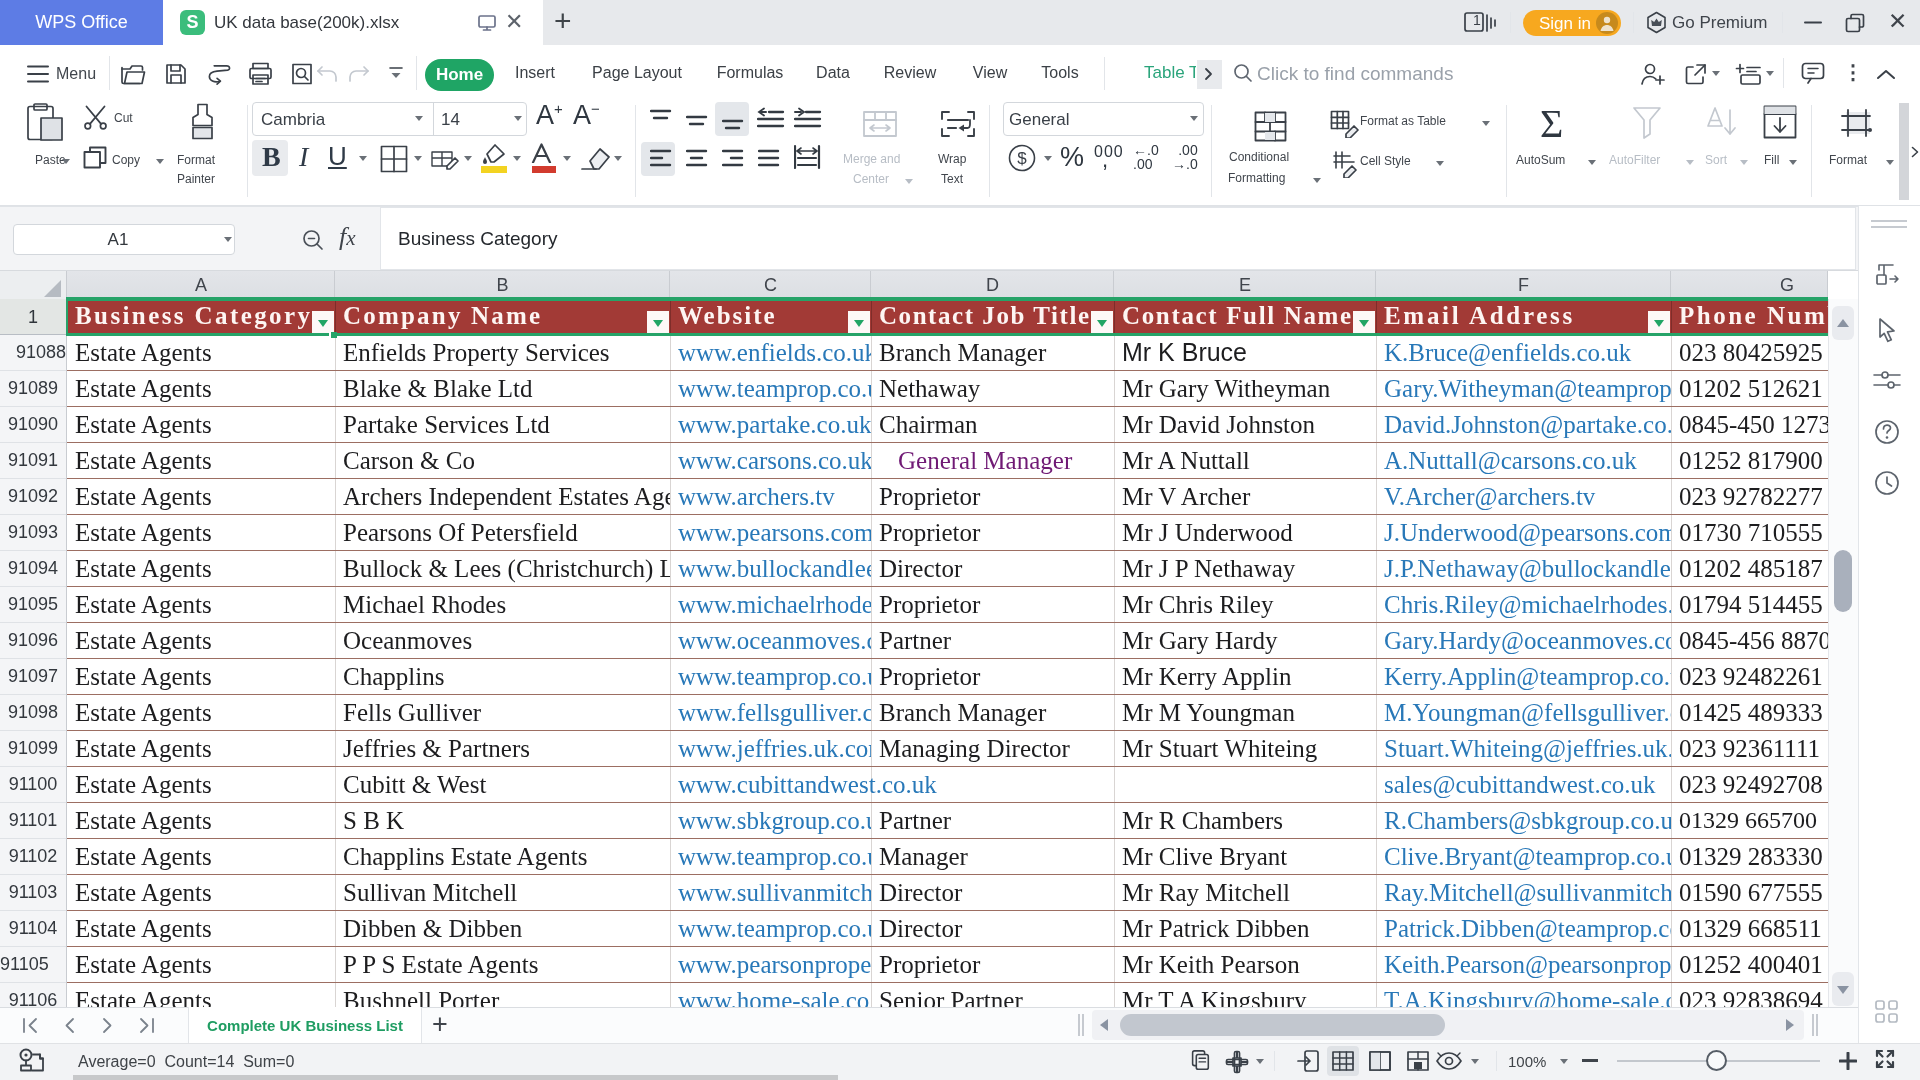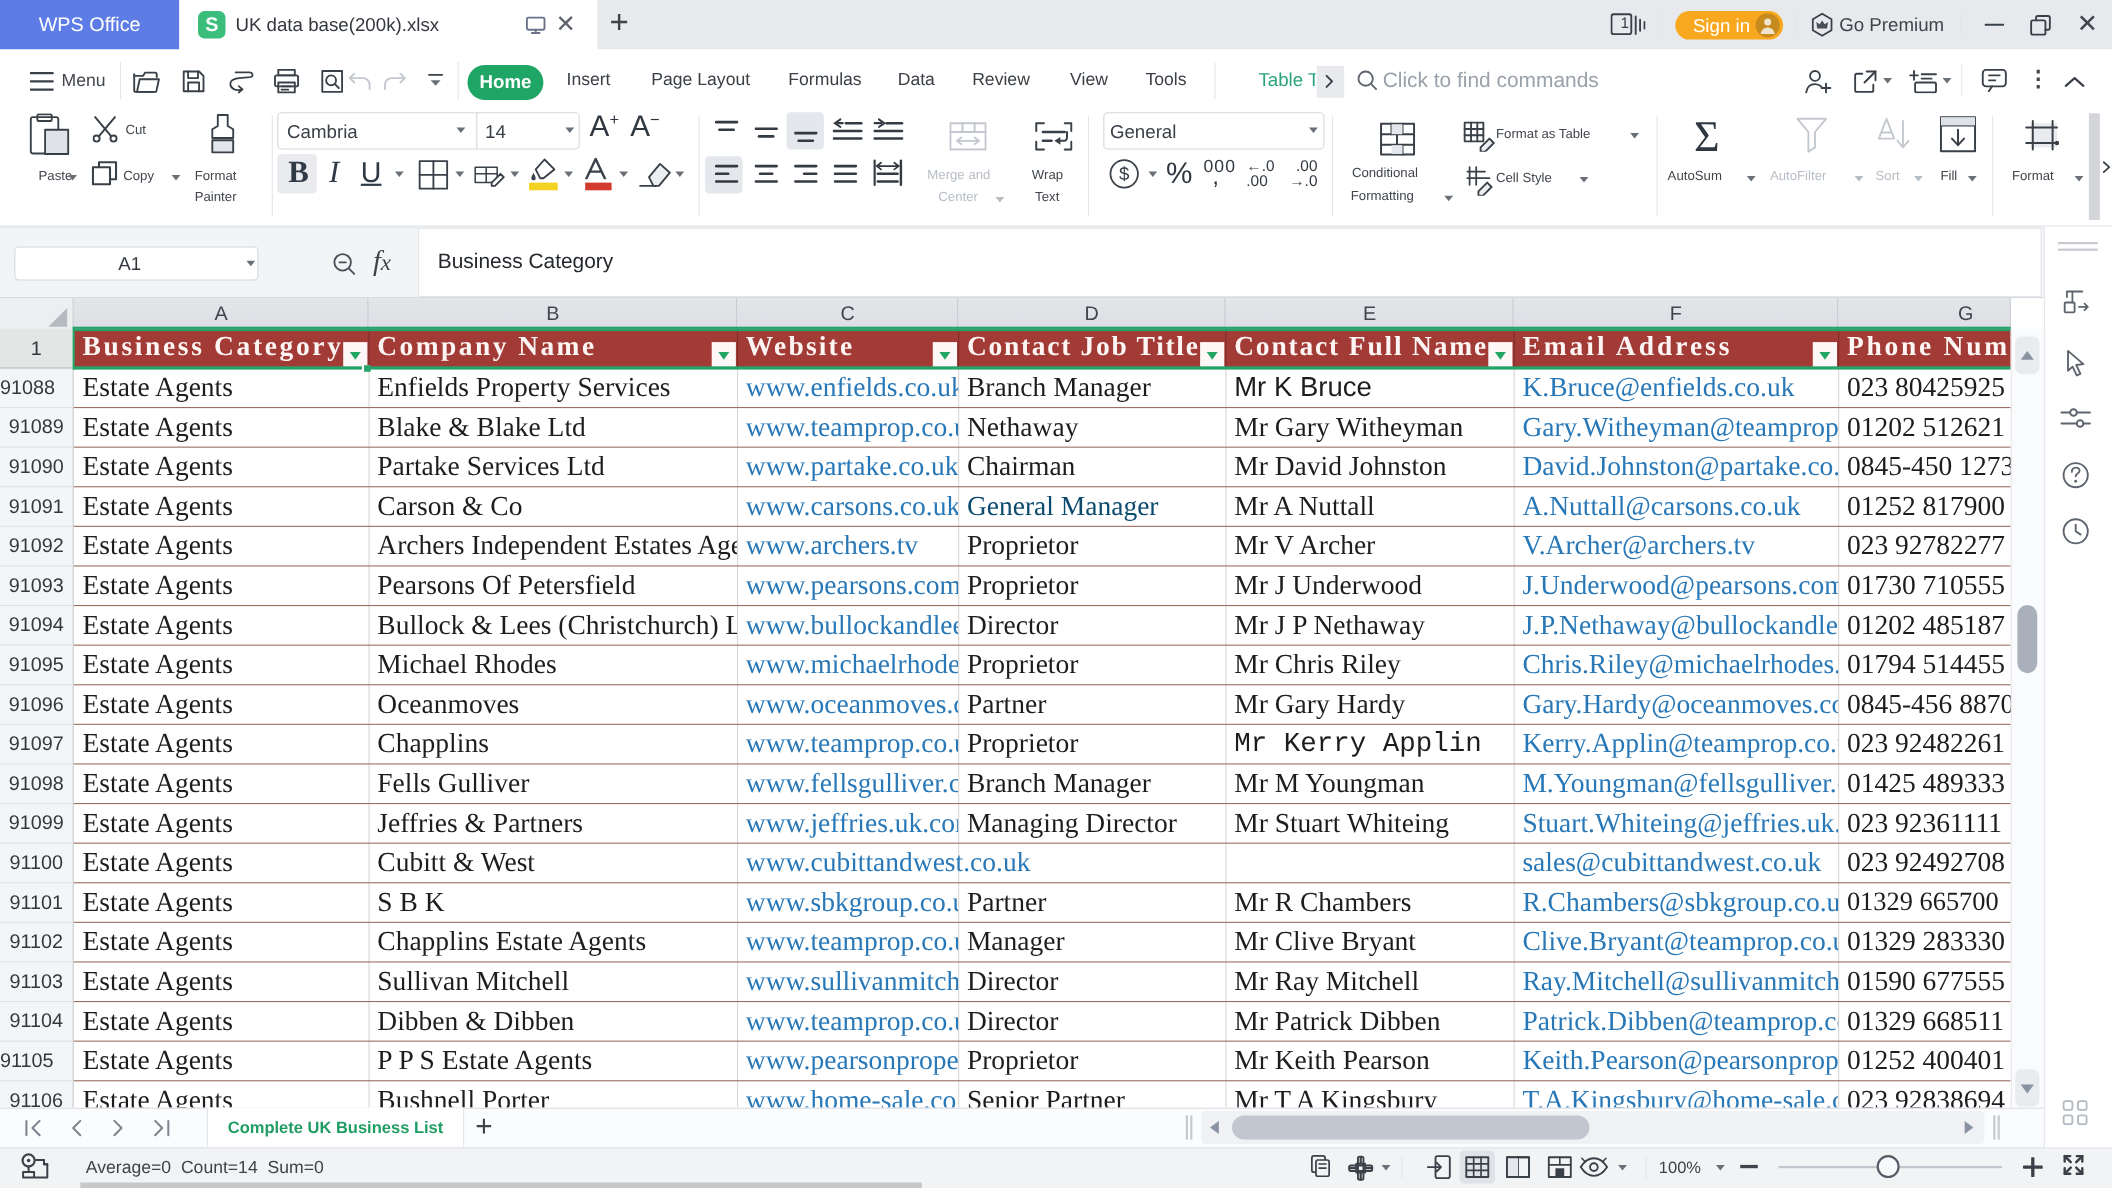--- a/index.html
+++ b/index.html
@@ -382,21 +382,21 @@
 <div class="ab" style="left:1245.0px;top:271px;height:28px;line-height:29px;font-size:18px;color:#40454c;transform:translateX(-50%)">E</div>
 <div class="ab" style="left:1376px;top:271px;width:295px;height:28px;border-right:1px solid #c9ccd1"></div>
 <div class="ab" style="left:1523.5px;top:271px;height:28px;line-height:29px;font-size:18px;color:#40454c;transform:translateX(-50%)">F</div>
 <div class="ab" style="left:1671px;top:271px;width:157px;height:28px;border-right:1px solid #c9ccd1"></div>
 <div class="ab" style="left:1787.0px;top:271px;height:28px;line-height:29px;font-size:18px;color:#40454c;transform:translateX(-50%)">G</div>
 <div class="ab" style="left:0;top:299px;width:1828px;height:708px;background:#fff;overflow:hidden">
 <div class="ab" style="left:0;top:0;width:67px;height:708px;background:#f4f5f7;border-right:1px solid #c9ccd1"></div>
 <div class="ab" style="left:0;top:0;width:66px;height:36px;background:#e3e6e4;border-bottom:1px solid #b8bdc4"></div>
 <div class="ab" style="left:0;top:0;width:66px;height:36px;line-height:36px;font-size:18px;color:#30353b;text-align:center">1</div>
 <div class="ab" style="left:0;top:36px;width:66px;height:36px;border-bottom:1px solid #dfe2e6"></div>
-<div class="ab" style="left:0;top:36px;width:66px;height:36px;line-height:35px;font-size:18px;color:#33383e;text-align:left">91088</div>
+<div class="ab" style="left:0;top:36px;width:66px;height:36px;line-height:35px;font-size:18px;color:#33383e;text-align:right">91088</div>
 <div class="ab" style="left:0;top:72px;width:66px;height:36px;border-bottom:1px solid #dfe2e6"></div>
 <div class="ab" style="left:0;top:72px;width:66px;height:36px;line-height:35px;font-size:18px;color:#33383e;text-align:center">91089</div>
 <div class="ab" style="left:0;top:108px;width:66px;height:36px;border-bottom:1px solid #dfe2e6"></div>
 <div class="ab" style="left:0;top:108px;width:66px;height:36px;line-height:35px;font-size:18px;color:#33383e;text-align:center">91090</div>
 <div class="ab" style="left:0;top:144px;width:66px;height:36px;border-bottom:1px solid #dfe2e6"></div>
 <div class="ab" style="left:0;top:144px;width:66px;height:36px;line-height:35px;font-size:18px;color:#33383e;text-align:center">91091</div>
 <div class="ab" style="left:0;top:180px;width:66px;height:36px;border-bottom:1px solid #dfe2e6"></div>
 <div class="ab" style="left:0;top:180px;width:66px;height:36px;line-height:35px;font-size:18px;color:#33383e;text-align:center">91092</div>
 <div class="ab" style="left:0;top:216px;width:66px;height:36px;border-bottom:1px solid #dfe2e6"></div>
 <div class="ab" style="left:0;top:216px;width:66px;height:36px;line-height:35px;font-size:18px;color:#33383e;text-align:center">91093</div>
@@ -479,21 +479,21 @@
 <div class="ab" style="left:343px;top:108px;width:327px;height:36px;line-height:35px;overflow:hidden;white-space:nowrap;font-family:'Liberation Serif',serif;font-size:25px;color:#1d1d1f">Partake Services Ltd</div>
 <div class="ab" style="left:678px;top:108px;width:193px;height:36px;line-height:35px;overflow:hidden;white-space:nowrap;font-family:'Liberation Serif',serif;font-size:25px;color:#1d1d1f;color:#2878b8">www.partake.co.uk</div>
 <div class="ab" style="left:879px;top:108px;width:235px;height:36px;line-height:35px;overflow:hidden;white-space:nowrap;font-family:'Liberation Serif',serif;font-size:25px;color:#1d1d1f">Chairman</div>
 <div class="ab" style="left:1122px;top:108px;width:254px;height:36px;line-height:35px;overflow:hidden;white-space:nowrap;font-family:'Liberation Serif',serif;font-size:25px;color:#1d1d1f">Mr David Johnston</div>
 <div class="ab" style="left:1384px;top:108px;width:287px;height:36px;line-height:35px;overflow:hidden;white-space:nowrap;font-family:'Liberation Serif',serif;font-size:25px;color:#1d1d1f;color:#2878b8">David.Johnston@partake.co.uk</div>
 <div class="ab" style="left:1679px;top:108px;width:224px;height:36px;line-height:35px;overflow:hidden;white-space:nowrap;font-family:'Liberation Serif',serif;font-size:25px;color:#1d1d1f">0845-450 1273</div>
 <div class="ab" style="left:67px;top:179px;width:1761px;height:1px;background:#9c6e62"></div>
 <div class="ab" style="left:75px;top:144px;width:260px;height:36px;line-height:35px;overflow:hidden;white-space:nowrap;font-family:'Liberation Serif',serif;font-size:25px;color:#1d1d1f">Estate Agents</div>
 <div class="ab" style="left:343px;top:144px;width:327px;height:36px;line-height:35px;overflow:hidden;white-space:nowrap;font-family:'Liberation Serif',serif;font-size:25px;color:#1d1d1f">Carson &amp; Co</div>
 <div class="ab" style="left:678px;top:144px;width:193px;height:36px;line-height:35px;overflow:hidden;white-space:nowrap;font-family:'Liberation Serif',serif;font-size:25px;color:#1d1d1f;color:#2878b8">www.carsons.co.uk</div>
-<div class="ab" style="left:879px;top:144px;width:235px;height:36px;line-height:35px;overflow:hidden;white-space:nowrap;font-family:'Liberation Serif',serif;font-size:25px;color:#0c4a6e">General Manager</div>
+<div class="ab" style="left:898px;top:144px;width:235px;height:36px;line-height:35px;overflow:hidden;white-space:nowrap;font-family:'Liberation Serif',serif;font-size:25px;color:#701a75">General Manager</div>
 <div class="ab" style="left:1122px;top:144px;width:254px;height:36px;line-height:35px;overflow:hidden;white-space:nowrap;font-family:'Liberation Serif',serif;font-size:25px;color:#1d1d1f">Mr A Nuttall</div>
 <div class="ab" style="left:1384px;top:144px;width:287px;height:36px;line-height:35px;overflow:hidden;white-space:nowrap;font-family:'Liberation Serif',serif;font-size:25px;color:#1d1d1f;color:#2878b8">A.Nuttall@carsons.co.uk</div>
 <div class="ab" style="left:1679px;top:144px;width:224px;height:36px;line-height:35px;overflow:hidden;white-space:nowrap;font-family:'Liberation Serif',serif;font-size:25px;color:#1d1d1f">01252 817900</div>
 <div class="ab" style="left:67px;top:215px;width:1761px;height:1px;background:#9c6e62"></div>
 <div class="ab" style="left:75px;top:180px;width:260px;height:36px;line-height:35px;overflow:hidden;white-space:nowrap;font-family:'Liberation Serif',serif;font-size:25px;color:#1d1d1f">Estate Agents</div>
 <div class="ab" style="left:343px;top:180px;width:327px;height:36px;line-height:35px;overflow:hidden;white-space:nowrap;font-family:'Liberation Serif',serif;font-size:25px;color:#1d1d1f">Archers Independent Estates Agents</div>
 <div class="ab" style="left:678px;top:180px;width:193px;height:36px;line-height:35px;overflow:hidden;white-space:nowrap;font-family:'Liberation Serif',serif;font-size:25px;color:#1d1d1f;color:#2878b8">www.archers.tv</div>
 <div class="ab" style="left:879px;top:180px;width:235px;height:36px;line-height:35px;overflow:hidden;white-space:nowrap;font-family:'Liberation Serif',serif;font-size:25px;color:#1d1d1f">Proprietor</div>
 <div class="ab" style="left:1122px;top:180px;width:254px;height:36px;line-height:35px;overflow:hidden;white-space:nowrap;font-family:'Liberation Serif',serif;font-size:25px;color:#1d1d1f">Mr V Archer</div>
 <div class="ab" style="left:1384px;top:180px;width:287px;height:36px;line-height:35px;overflow:hidden;white-space:nowrap;font-family:'Liberation Serif',serif;font-size:25px;color:#1d1d1f;color:#2878b8">V.Archer@archers.tv</div>
@@ -528,21 +528,21 @@
 <div class="ab" style="left:678px;top:324px;width:193px;height:36px;line-height:35px;overflow:hidden;white-space:nowrap;font-family:'Liberation Serif',serif;font-size:25px;color:#1d1d1f;color:#2878b8">www.oceanmoves.co.uk</div>
 <div class="ab" style="left:879px;top:324px;width:235px;height:36px;line-height:35px;overflow:hidden;white-space:nowrap;font-family:'Liberation Serif',serif;font-size:25px;color:#1d1d1f">Partner</div>
 <div class="ab" style="left:1122px;top:324px;width:254px;height:36px;line-height:35px;overflow:hidden;white-space:nowrap;font-family:'Liberation Serif',serif;font-size:25px;color:#1d1d1f">Mr Gary Hardy</div>
 <div class="ab" style="left:1384px;top:324px;width:287px;height:36px;line-height:35px;overflow:hidden;white-space:nowrap;font-family:'Liberation Serif',serif;font-size:25px;color:#1d1d1f;color:#2878b8">Gary.Hardy@oceanmoves.co.uk</div>
 <div class="ab" style="left:1679px;top:324px;width:224px;height:36px;line-height:35px;overflow:hidden;white-space:nowrap;font-family:'Liberation Serif',serif;font-size:25px;color:#1d1d1f">0845-456 8870</div>
 <div class="ab" style="left:67px;top:395px;width:1761px;height:1px;background:#9c6e62"></div>
 <div class="ab" style="left:75px;top:360px;width:260px;height:36px;line-height:35px;overflow:hidden;white-space:nowrap;font-family:'Liberation Serif',serif;font-size:25px;color:#1d1d1f">Estate Agents</div>
 <div class="ab" style="left:343px;top:360px;width:327px;height:36px;line-height:35px;overflow:hidden;white-space:nowrap;font-family:'Liberation Serif',serif;font-size:25px;color:#1d1d1f">Chapplins</div>
 <div class="ab" style="left:678px;top:360px;width:193px;height:36px;line-height:35px;overflow:hidden;white-space:nowrap;font-family:'Liberation Serif',serif;font-size:25px;color:#1d1d1f;color:#2878b8">www.teamprop.co.uk</div>
 <div class="ab" style="left:879px;top:360px;width:235px;height:36px;line-height:35px;overflow:hidden;white-space:nowrap;font-family:'Liberation Serif',serif;font-size:25px;color:#1d1d1f">Proprietor</div>
-<div class="ab" style="left:1122px;top:360px;width:254px;height:36px;line-height:35px;overflow:hidden;white-space:nowrap;font-family:Liberation Mono, monospace;font-size:25px;color:#1d1d1f">Mr Kerry Applin</div>
+<div class="ab" style="left:1122px;top:360px;width:254px;height:36px;line-height:35px;overflow:hidden;white-space:nowrap;font-family:Liberation Serif, serif;font-size:25px;color:#1d1d1f">Mr Kerry Applin</div>
 <div class="ab" style="left:1384px;top:360px;width:287px;height:36px;line-height:35px;overflow:hidden;white-space:nowrap;font-family:'Liberation Serif',serif;font-size:25px;color:#1d1d1f;color:#2878b8">Kerry.Applin@teamprop.co.uk</div>
 <div class="ab" style="left:1679px;top:360px;width:224px;height:36px;line-height:35px;overflow:hidden;white-space:nowrap;font-family:'Liberation Serif',serif;font-size:25px;color:#1d1d1f">023 92482261</div>
 <div class="ab" style="left:67px;top:431px;width:1761px;height:1px;background:#9c6e62"></div>
 <div class="ab" style="left:75px;top:396px;width:260px;height:36px;line-height:35px;overflow:hidden;white-space:nowrap;font-family:'Liberation Serif',serif;font-size:25px;color:#1d1d1f">Estate Agents</div>
 <div class="ab" style="left:343px;top:396px;width:327px;height:36px;line-height:35px;overflow:hidden;white-space:nowrap;font-family:'Liberation Serif',serif;font-size:25px;color:#1d1d1f">Fells Gulliver</div>
 <div class="ab" style="left:678px;top:396px;width:193px;height:36px;line-height:35px;overflow:hidden;white-space:nowrap;font-family:'Liberation Serif',serif;font-size:25px;color:#1d1d1f;color:#2878b8">www.fellsgulliver.co.uk</div>
 <div class="ab" style="left:879px;top:396px;width:235px;height:36px;line-height:35px;overflow:hidden;white-space:nowrap;font-family:'Liberation Serif',serif;font-size:25px;color:#1d1d1f">Branch Manager</div>
 <div class="ab" style="left:1122px;top:396px;width:254px;height:36px;line-height:35px;overflow:hidden;white-space:nowrap;font-family:'Liberation Serif',serif;font-size:25px;color:#1d1d1f">Mr M Youngman</div>
 <div class="ab" style="left:1384px;top:396px;width:287px;height:36px;line-height:35px;overflow:hidden;white-space:nowrap;font-family:'Liberation Serif',serif;font-size:25px;color:#1d1d1f;color:#2878b8">M.Youngman@fellsgulliver.co.uk</div>
 <div class="ab" style="left:1679px;top:396px;width:224px;height:36px;line-height:35px;overflow:hidden;white-space:nowrap;font-family:'Liberation Serif',serif;font-size:25px;color:#1d1d1f">01425 489333</div>

